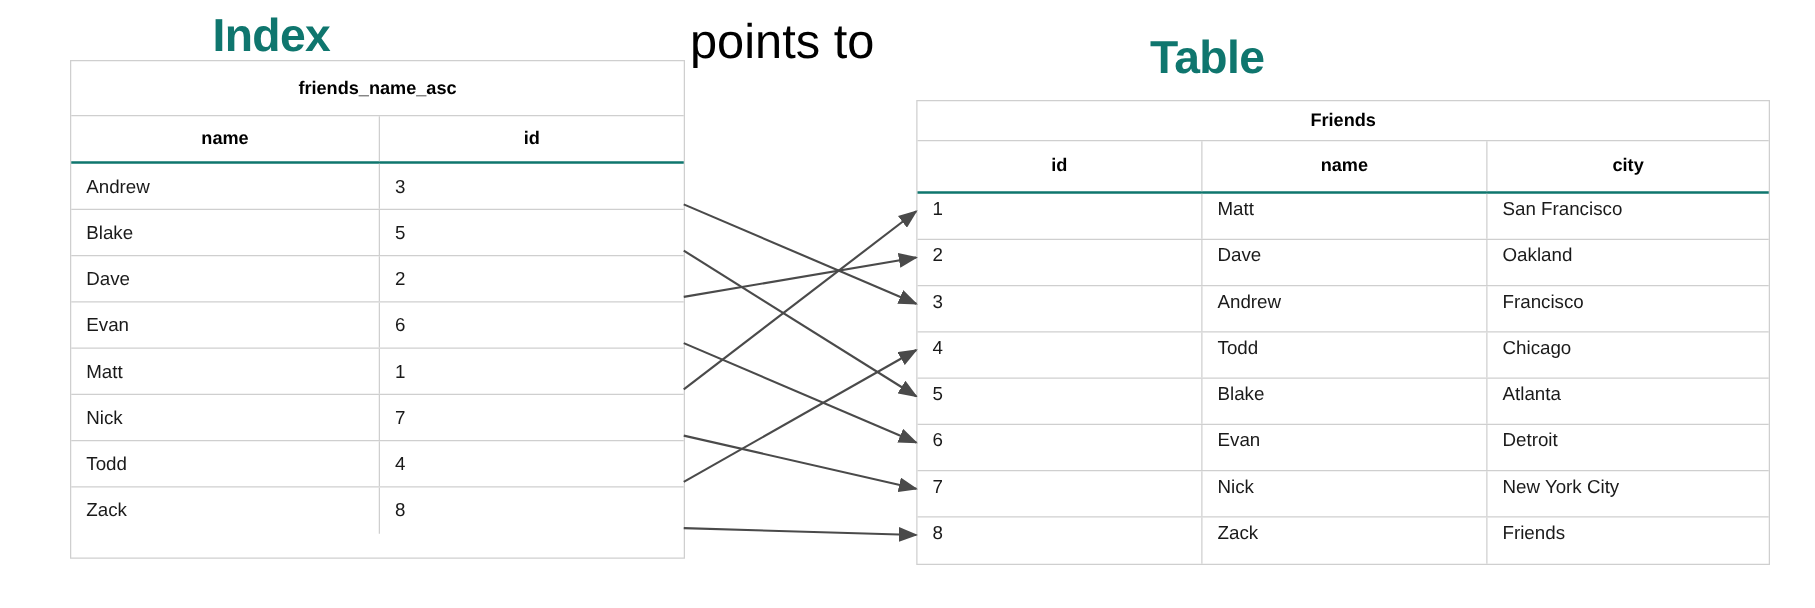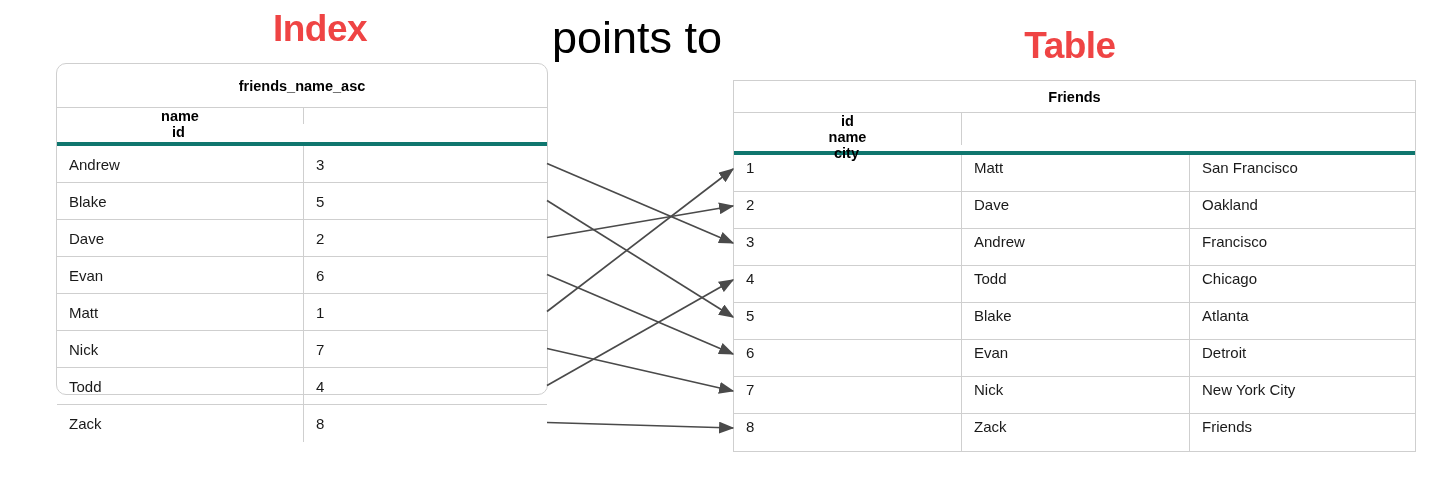--- a/index.html
+++ b/index.html
@@ -1,43 +1,43 @@
 <!DOCTYPE html>
 <html><head>
 <meta charset="utf-8">
 <style>
   html,body{margin:0;padding:0;background:#ffffff;}
   body{width:1452px;height:486px;position:relative;overflow:hidden;
        font-family:"Liberation Sans","DejaVu Sans",sans-serif;color:#111;}
 
-  .title{position:absolute;font-weight:bold;color:#ef4444;white-space:nowrap;
-         text-align:center;}
+  .title{position:absolute;font-weight:bold;color:#0f766e;white-space:nowrap;
+         }
   #index-title{left:170px;top:8px;width:300px;font-size:37px;letter-spacing:-0.5px;}
   #table-title{left:920px;top:25px;width:300px;font-size:37px;letter-spacing:-0.5px;}
-  #points-to-label{position:absolute;left:552px;top:12px;font-size:45px;
+  #points-to-label{position:absolute;left:552px;top:12px;font-size:39px;
          font-weight:normal;color:#000;white-space:nowrap;}
 
   .grid{position:absolute;border:1px solid #cfcfcf;box-sizing:border-box;
         background:#fff;}
   .caption-row{height:44px;display:flex;align-items:center;justify-content:center;
         border-bottom:1px solid #cfcfcf;box-sizing:border-box;
         font-size:14.5px;font-weight:bold;color:#000;}
-  .head-row{height:38px;display:flex;border-bottom:4px solid #0f766e;
-        box-sizing:border-box;flex-direction:column;}
+  .head-row{height:38px;display:flex;border-bottom:2px solid #0f766e;
+        box-sizing:border-box;}
   .head-cell{display:flex;align-items:center;justify-content:center;
         font-size:14.5px;font-weight:bold;color:#000;box-sizing:border-box;}
   .data-row{height:37px;display:flex;border-bottom:1px solid #cfcfcf;
         box-sizing:border-box;}
   .data-row.last{border-bottom:none;}
   .data-cell{display:flex;align-items:center;padding-left:12px;
         font-size:15px;color:#1a1a1a;box-sizing:border-box;}
   .vline{border-right:1px solid #cfcfcf;}
 
   
-  #index-table{left:56px;top:63px;width:492px;height:332px;border-radius:10px;}
+  #index-table{left:56px;top:48px;width:492px;height:399px;}
   #index-table .c-name{width:247px;}
   #index-table .c-id{width:243px;}
 
   
   #friends-table{left:733px;top:80px;width:683px;height:372px;}
   #friends-table .c-id{width:228px;}
   #friends-table .c-name{width:228px;}
   #friends-table .c-city{width:225px;}
   #friends-table .data-row{height:37px;}
   #friends-table .data-cell{align-items:flex-start;padding-top:4px;}

